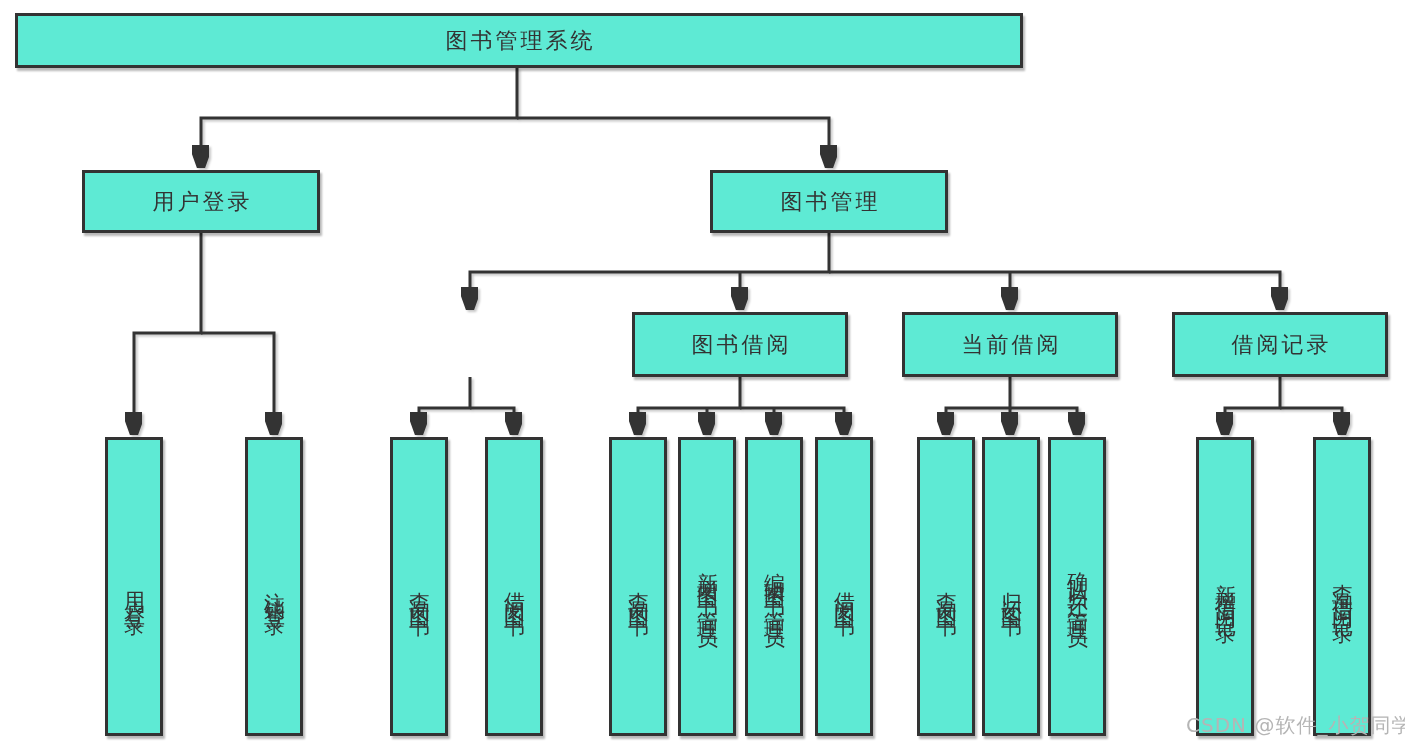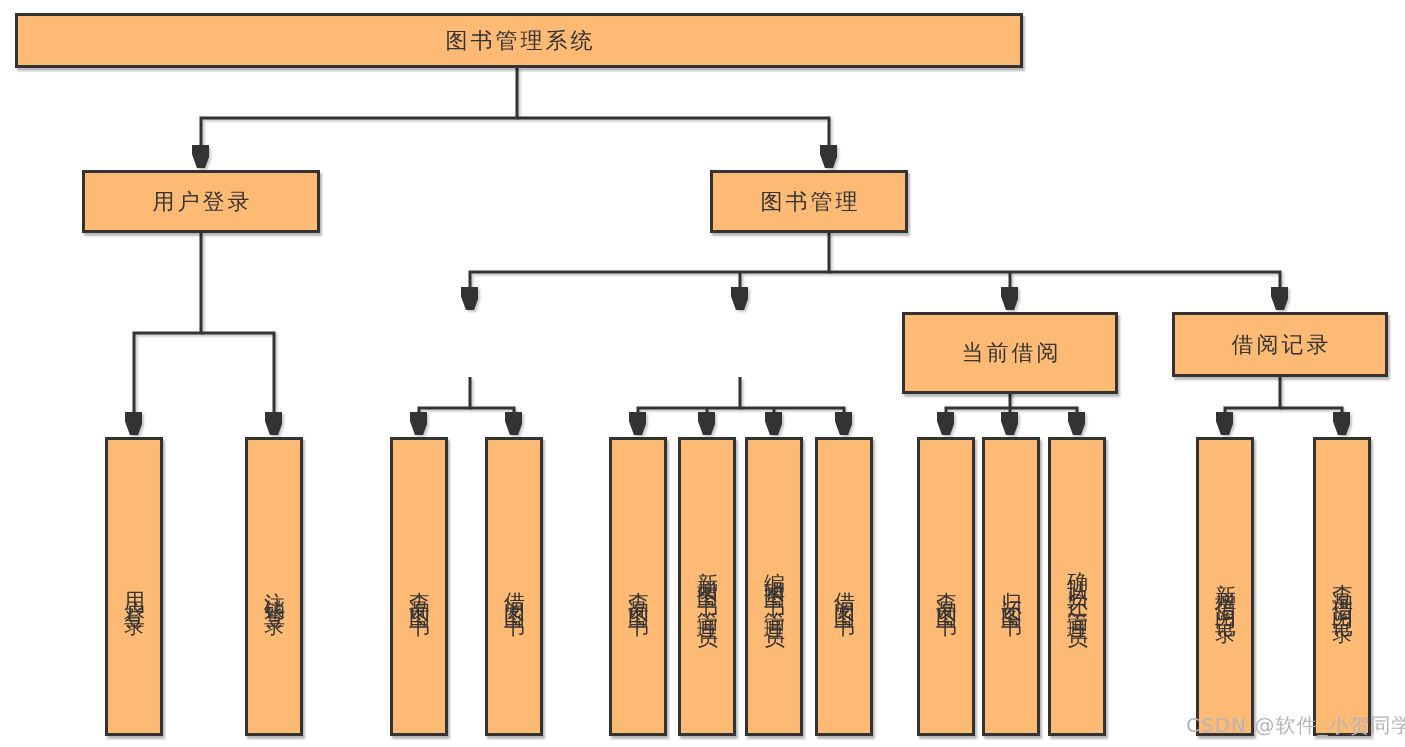--- a/index.html
+++ b/index.html
@@ -18,21 +18,21 @@
     filter: drop-shadow(2px 2px 1px rgba(0,0,0,0.22));
   }
   #connectors path {
     stroke: #333333;
     stroke-width: 3;
     fill: none;
   }
   .node {
     position: absolute;
     box-sizing: border-box;
-    background: #fdba74;
+    background: #5eead4;
     border: 3px solid #333333;
     box-shadow: 2px 3px 2px rgba(0,0,0,0.28);
     display: flex;
     align-items: center;
     justify-content: center;
     color: #333333;
   }
   .hbox { font-size: 22px; letter-spacing: 3px; }
   .hbox .lbl { transform: translateX(1.5px); white-space: nowrap; }
   .vbox .lbl {
@@ -93,25 +93,28 @@
     <path d="M1280,408 L1342,408 L1342,433" marker-end="url(#arrow)"></path>
   </svg>
 
   <div class="node hbox" style="left:15px; top:13px; width:1008px; height:55px;">
     <span class="lbl">图书管理系统</span>
   </div>
 
   <div class="node hbox" style="left:82px; top:170px; width:238px; height:63px;">
     <span class="lbl">用户登录</span>
   </div>
-  <div class="node hbox" style="left:710px; top:170px; width:198px; height:63px;">
+  <div class="node hbox" style="left:710px; top:170px; width:238px; height:63px;">
     <span class="lbl">图书管理</span>
   </div>
 
-  <div class="node hbox" style="left:902px; top:312px; width:216px; height:82px;">
+  <div class="node hbox" style="left:632px; top:312px; width:216px; height:65px;">
+    <span class="lbl">图书借阅</span>
+  </div>
+  <div class="node hbox" style="left:902px; top:312px; width:216px; height:65px;">
     <span class="lbl">当前借阅</span>
   </div>
   <div class="node hbox" style="left:1172px; top:312px; width:216px; height:65px;">
     <span class="lbl">借阅记录</span>
   </div>
 
   <div class="node vbox" style="left:105px; top:437px; width:58px; height:299px;">
     <span class="lbl">用户登录</span>
   </div>
   <div class="node vbox" style="left:245px; top:437px; width:58px; height:299px;">

